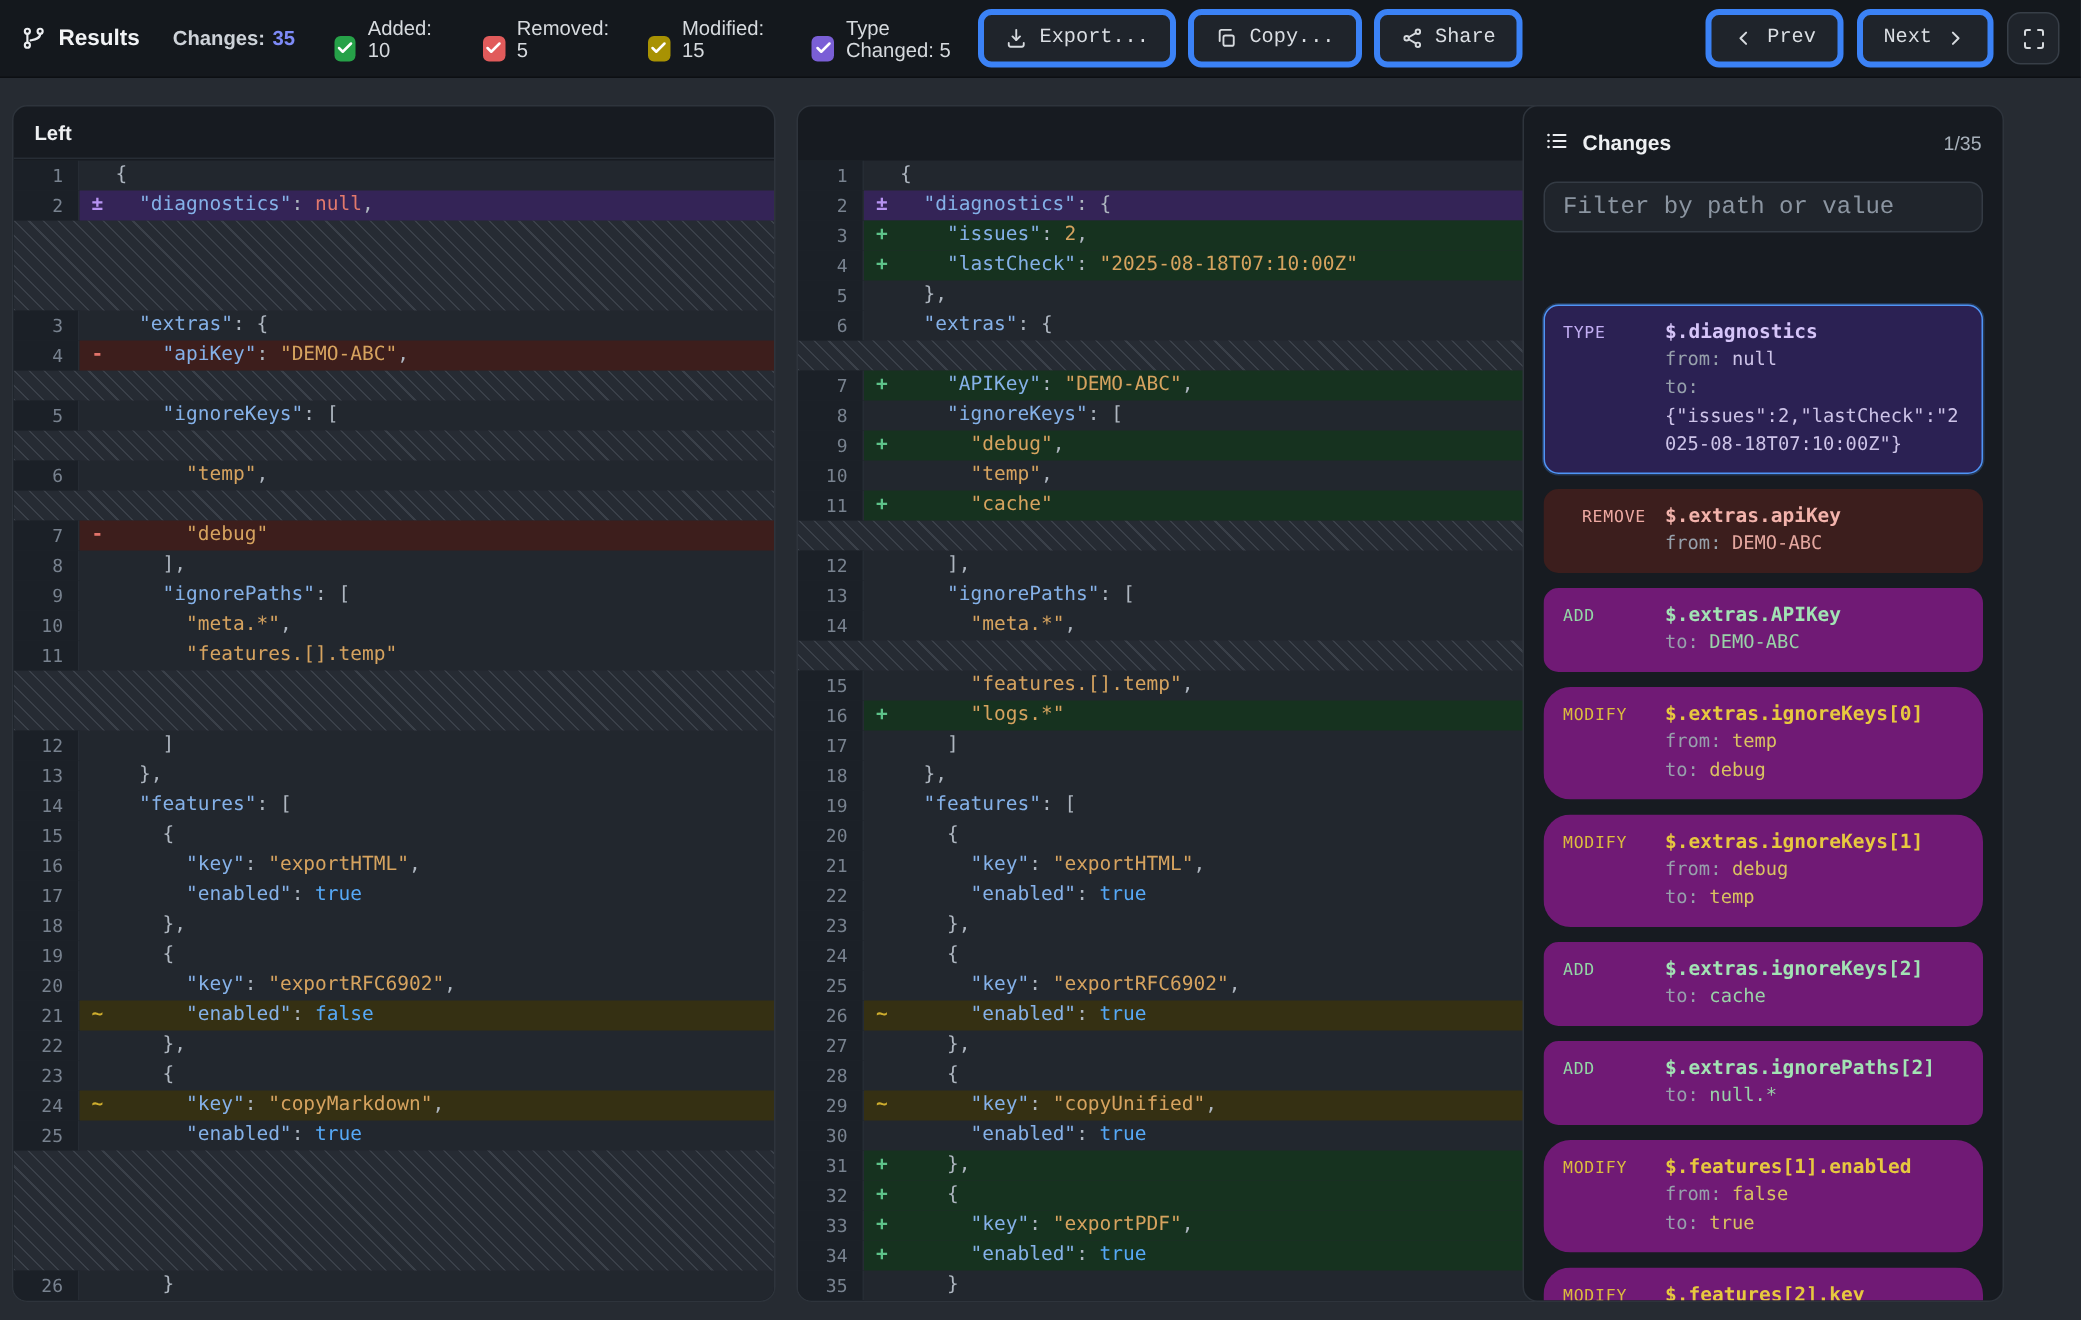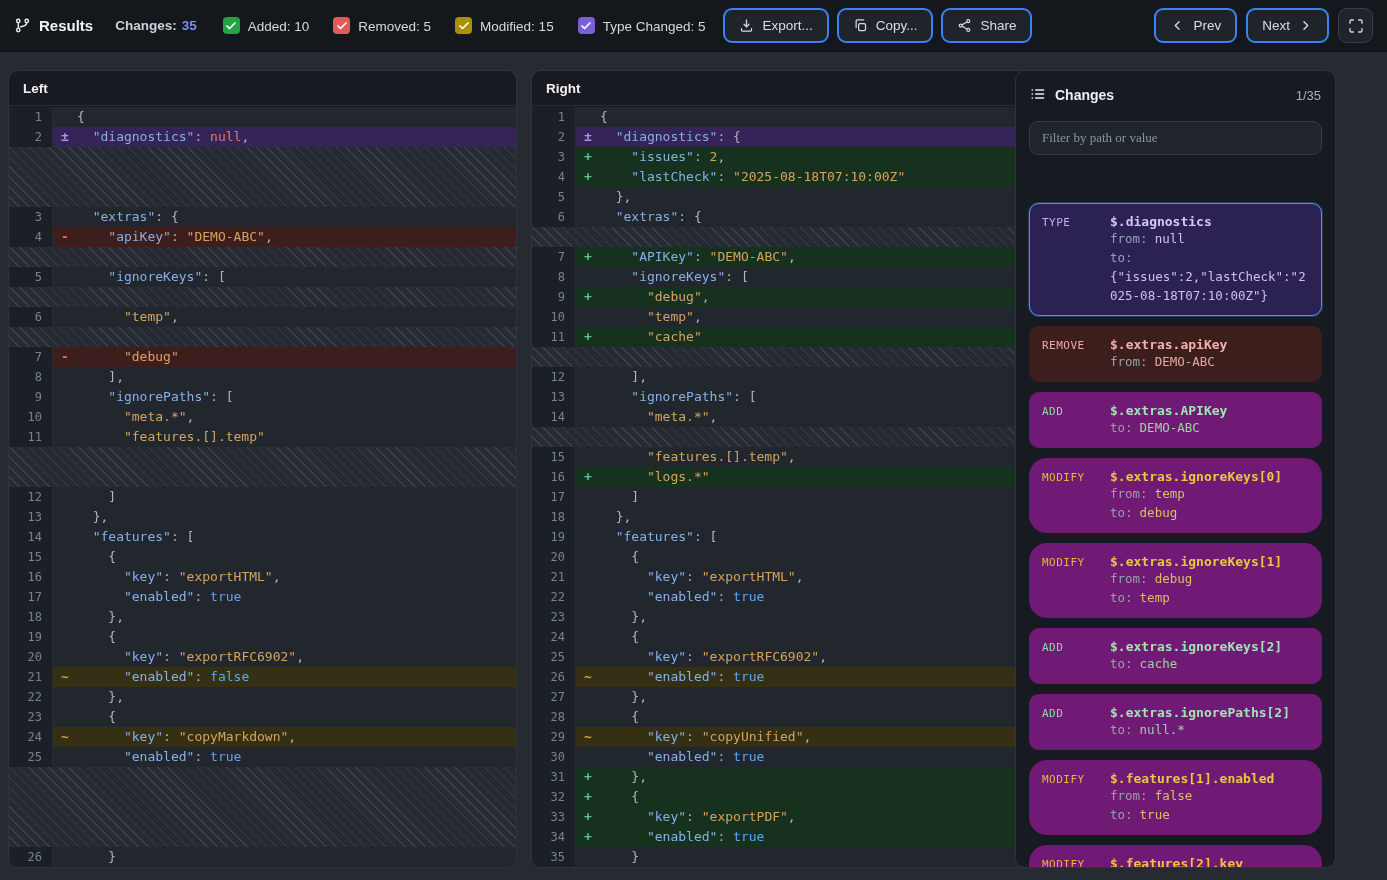--- a/index.html
+++ b/index.html
@@ -9,22 +9,22 @@
   
   .topbar { position:absolute; left:0; top:0; width:1387px; height:52px; background:#14181d;
     display:flex; align-items:center; padding:0 14px; border-bottom:1px solid #0c0f13; }
   .brand { display:flex; align-items:center; gap:8px; font-weight:bold; font-size:15px; color:#f1f3f5; }
   .changes-count { margin-left:22px; font-size:13.5px; color:#cdd2d8; font-weight:bold; }
   .cc-num { color:#7e8bf8; margin-left:5px; }
   .filters { display:flex; align-items:center; gap:24px; margin-left:26px; }
   .filter-badge { display:flex; align-items:flex-end; gap:8px; font-size:13.5px; color:#d6dade; cursor:pointer; }
   .cbox { width:17px; height:17px; border-radius:4px; display:flex; align-items:center; justify-content:center; }
   .actions { margin-left:auto; display:flex; gap:8px; }
-  .btn { display:flex; align-items:center; gap:8px; background:#1f242b; border:2px solid #3b82f6;
-    color:#dadee3; font-size:13.5px; padding:8px 14px; border-radius:9px; font-family:Liberation Sans, sans-serif; cursor:pointer; }
+  .btn { display:flex; align-items:center; gap:8px; background:#1f242b; border:4px solid #3b82f6;
+    color:#dadee3; font-size:13.5px; padding:8px 14px; border-radius:9px; font-family:Liberation Mono, monospace; cursor:pointer; }
   .nav { display:flex; gap:9px; margin-left:122px; align-items:center; }
   .iconbtn { width:35px; height:35px; display:flex; align-items:center; justify-content:center;
     background:#1f242b; border:1px solid #373e47; border-radius:9px; cursor:pointer; }
   .btn svg, .iconbtn svg, .brand svg { display:block; }
 
   
   .panel { position:absolute; top:70px; background:#171b21; border:1px solid #2e343c; border-radius:10px; overflow:hidden; }
   #left-panel  { left:8px;    width:509px; height:798px; }
   #right-panel { left:531px;  width:509px; height:798px; }
   #changes-panel { left:1015px; width:321px; height:798px; }
@@ -56,40 +56,40 @@
   .tok-bool { color:#56a9f7; }
   .tok-null { color:#e2796d; }
   .tok-punc { color:#aeb6c0; }
 
   
   .changes-header { height:48px; display:flex; align-items:center; gap:9px; padding:0 14px;
     font-size:14px; font-weight:bold; color:#eef0f2; }
   .counter { margin-left:auto; font-weight:normal; font-size:13px; color:#a7b0ba; }
   .filter-wrap { padding:2px 13px 14px; }
   .filter-input { width:100%; height:34px; background:#20252c; border:1px solid #343b44; border-radius:9px;
-    color:#dfe3e8; padding:0 12px; font-size:13px; font-family:Liberation Serif, serif; outline:none; }
+    color:#dfe3e8; padding:0 12px; font-size:16px; font-family:Liberation Mono, monospace; outline:none; }
   .filter-input::placeholder { color:#8b95a1; }
   .cards { position:absolute; top:116px; left:0; right:0; bottom:0; overflow:hidden;
     padding:16px 13px; display:flex; flex-direction:column; gap:10px; }
   .card { border-radius:10px; padding:10px 12px; flex:0 0 auto; cursor:pointer;
     font-family:"DejaVu Sans Mono", monospace; border:1.5px solid transparent; }
   .card.selected { border-color:#4f94f6; box-shadow:0 0 0 1px rgba(79,148,246,.25); }
   .card-head { display:flex; align-items:baseline; }
   .card-kind { width:68px; flex:0 0 68px; font-size:11px; letter-spacing:.5px; }
   .card-path { font-size:13px; font-weight:bold; }
   .card-line { display:flex; font-size:12.5px; line-height:19px; margin-left:68px; }
   .card-label { color:#97a1ac; margin-right:7px; }
   .card-val { word-break:break-all; }
   .card-val-block { margin-left:68px; font-size:12.5px; line-height:19px; word-break:break-all; }
   .kind-type   { background:#2b2153; }
   .kind-remove { background:#3c1e1d; }
   .kind-add    { background:#701a75; }
   .kind-modify { background:#701a75;border-radius:18px; }
   .kind-type   .card-kind { color:#c3aef3; } .kind-type   .card-path { color:#d6c5f9; } .kind-type   .card-val { color:#cdc3e8; }
-  .kind-remove .card-kind { color:#eda9a2; } .kind-remove .card-path { color:#f3b3ac; } .kind-remove .card-val { color:#e4a79f; }
+  .kind-remove .card-kind { color:#eda9a2;text-align:center; } .kind-remove .card-path { color:#f3b3ac; } .kind-remove .card-val { color:#e4a79f; }
   .kind-add    .card-kind { color:#93d8a6; } .kind-add    .card-path { color:#a2e3b4; } .kind-add    .card-val { color:#99d3a8; }
   .kind-modify .card-kind { color:#dcbc3e; } .kind-modify .card-path { color:#e7c83f; } .kind-modify .card-val { color:#d9c161; }
 </style>
 </head>
 <body>
 
 <header class="topbar">
   <div class="brand">
     <span>
       <svg viewBox="0 0 24 24" width="17" height="17" fill="none" stroke="#eceef1" stroke-width="2" stroke-linecap="round">
@@ -395,23 +395,20 @@
         <span class="ln">26</span>
         <span class="rowbody">
           <span class="sign"></span>
           <span class="codetext"><span class="tok-punc">    }</span></span>
         </span>
       </div>
     </div>
 </section>
 
 <section class="panel" id="right-panel">
-  <div class="panel-header">
-    <span>Right</span>
-  </div>
   <div class="code" id="right-code">
       <div class="crow">
         <span class="ln">1</span>
         <span class="rowbody">
           <span class="sign"></span>
           <span class="codetext"><span class="tok-punc">{</span></span>
         </span>
       </div>
       <div class="crow k-type">
         <span class="ln">2</span>

